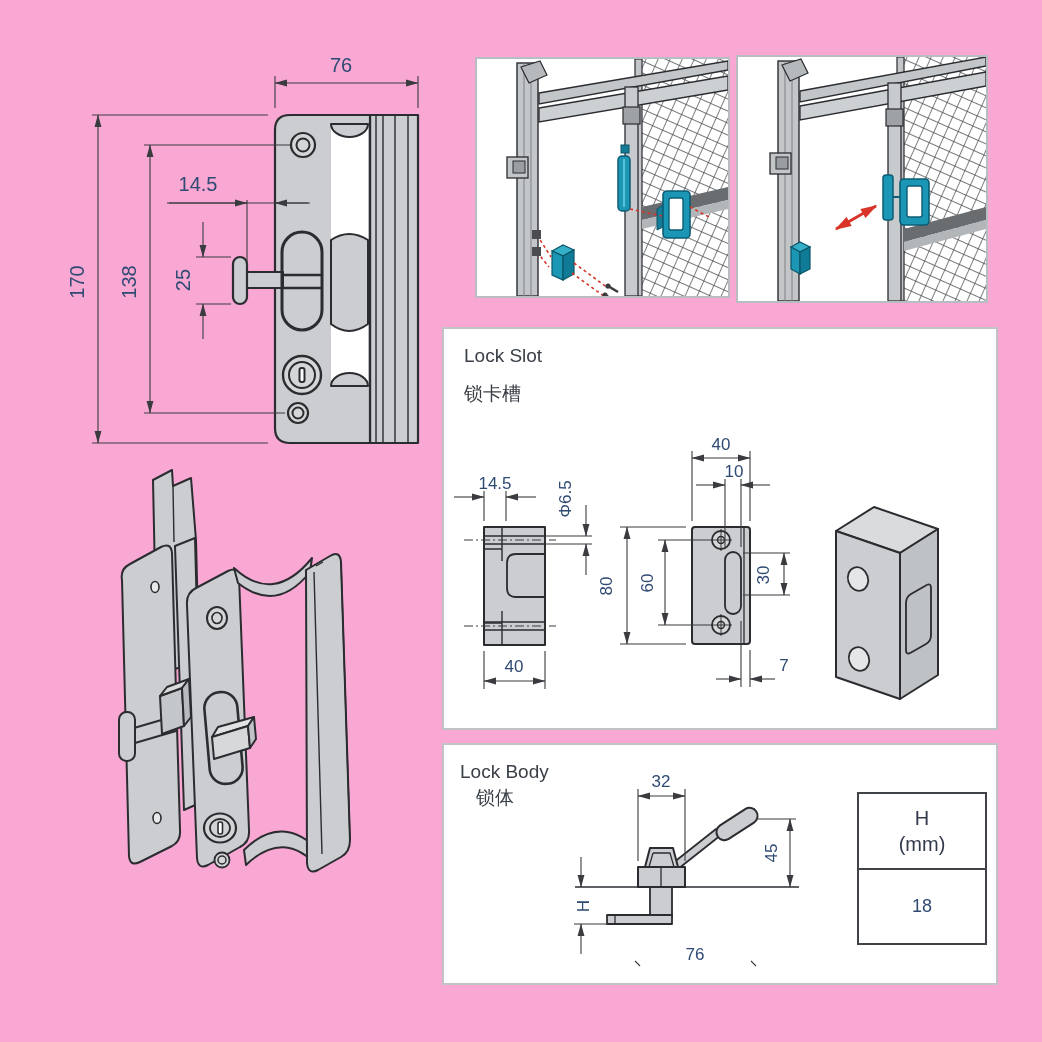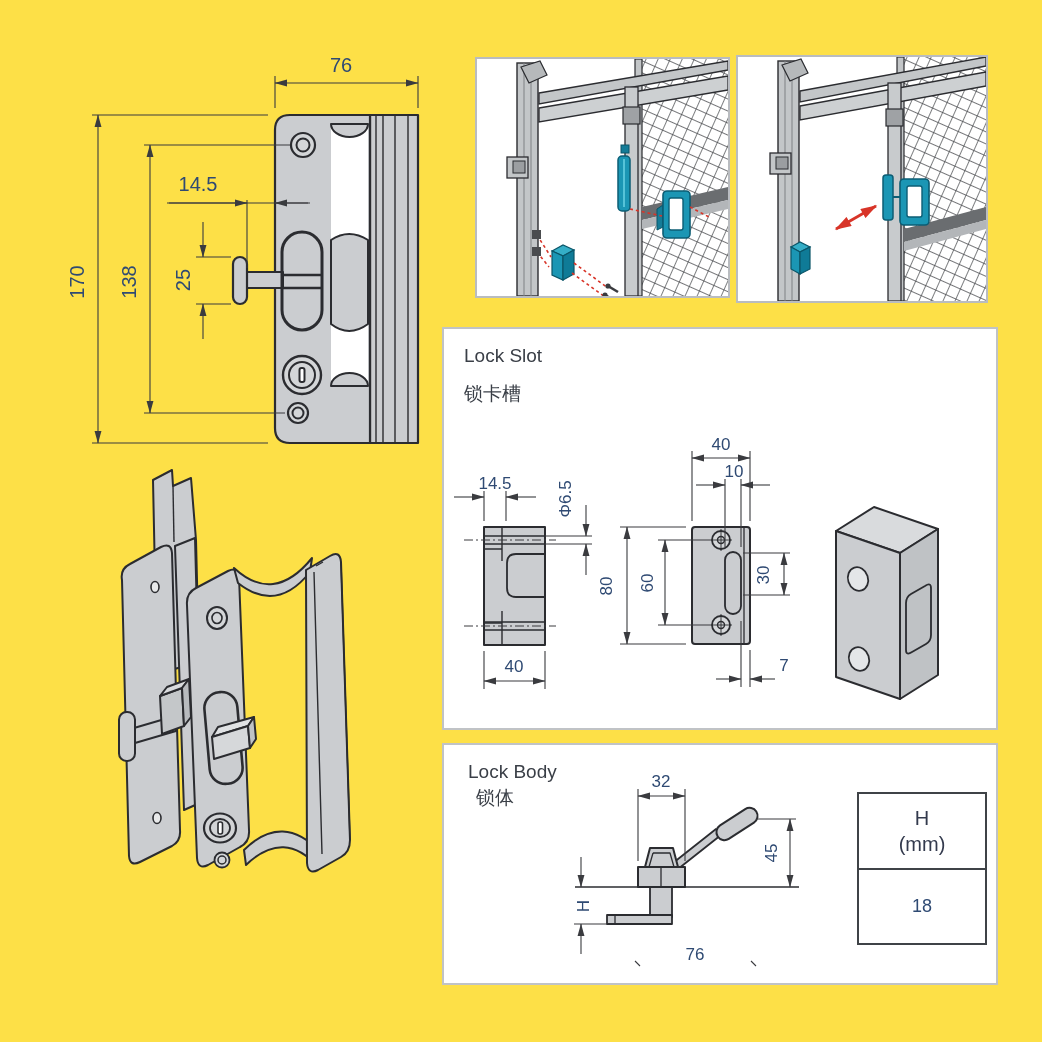--- a/index.html
+++ b/index.html
@@ -1,16 +1,16 @@
 <!DOCTYPE html>
 <html><head>
 <meta charset="utf-8">
 <style>
   html,body{margin:0;padding:0;background:#ffffff;}
-  #page{position:relative;width:1042px;height:1042px;background:#fde047;overflow:hidden;
+  #page{position:relative;width:1042px;height:1042px;background:#f9a8d4;overflow:hidden;
         font-family:"Liberation Sans",sans-serif;}
   .abs{position:absolute;}
   .panelbox{position:absolute;border:2px solid #b9bcc0;background:#ffffff;box-sizing:border-box;}
   .sectionbox{position:absolute;border:2px solid #c0c3c6;background:#ffffff;box-sizing:border-box;}
   .seclabel{position:absolute;color:#3a3f47;font-size:19px;line-height:26px;}
   .caption{position:absolute;color:#2d3c5e;font-size:26px;line-height:34px;}
   .caption .zh{font-size:28px;}
   svg{display:block;}
   svg text{font-family:"Liberation Sans",sans-serif;fill:#2f4a73;}
   .dim20{font-size:20px;}
@@ -290,21 +290,21 @@
 
     <path d="M174,118 C200,142 226,140 252,108 L250,122 C226,152 202,152 178,133 Z"></path>
     <path d="M184,400 C210,374 236,376 260,402 L258,417 C236,392 212,390 186,415 Z"></path>
     <path d="M246,120 L270,106 Q280,100 281,112 L290,390 Q290,402 281,407 L258,420 Q248,425 247,413 Z"></path>
     <path d="M256,116 L263,112 M254,122 L262,404 M281,112 L290,390" fill="none" stroke-width="1.4"></path>
   </g>
 </svg>
 
 
 <div class="sectionbox" style="left:442px;top:743px;width:556px;height:242px">
-  <div class="seclabel" style="left:24px;top:14px">Lock Body</div>
+  <div class="seclabel" style="left:16px;top:14px">Lock Body</div>
   <div class="seclabel" style="left:32px;top:40px">锁体</div>
 
   <svg class="abs" style="left:0;top:0" width="410" height="238" viewBox="0 0 410 238">
     <g stroke="#2b2c30" stroke-width="2" fill="#cbcdd0" stroke-linejoin="round">
 
       <polygon points="229,118 272,84 277,90 234,124" stroke-width="1.8"></polygon>
       <rect x="270" y="71" width="46" height="16" rx="8" transform="rotate(-33 293 79)"></rect>
 
       <path d="M206,103 L229,103 L234,122 L201,122 Z"></path>
       <path d="M209,108 L226,108 L230,122 M205,122 L209,108" fill="none" stroke-width="1.3"></path>

